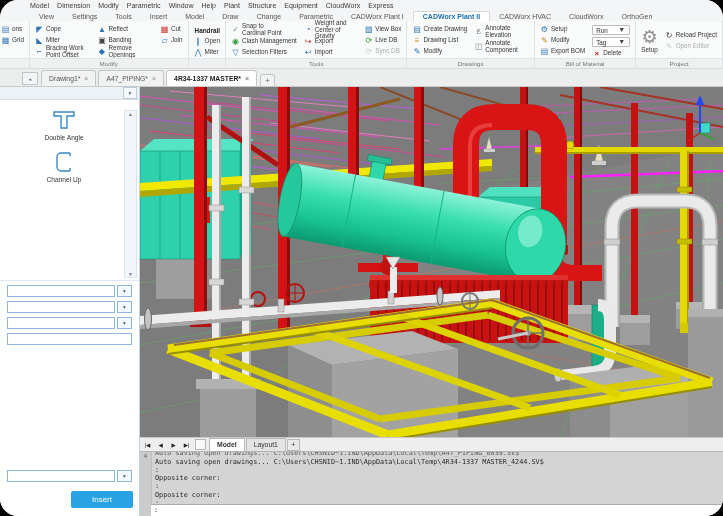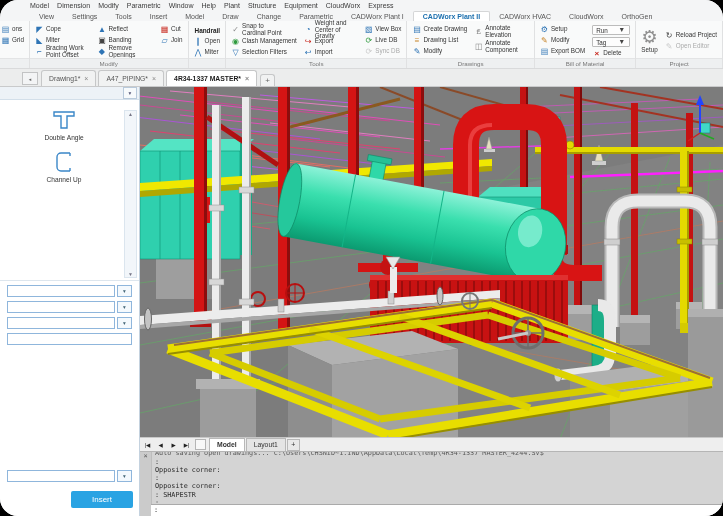--- a/index.html
+++ b/index.html
@@ -674,26 +674,26 @@
         <div class="mtab-plus">
             <span>+</span>
           </div>
       </div>
 
       <div class="cmd">
         <div class="cmd-side">
           <div class="x">×</div>
         </div>
         <div class="cmd-lines">
+          <div>Auto saving open drawings... C:\Users\CHSNID~1.IND\AppData\Local\Temp\A47_PIPING_0039.SV$</div>
           <div>Auto saving open drawings... C:\Users\CHSNID~1.IND\AppData\Local\Temp\4R34-1337 MASTER_4244.SV$</div>
           <div>:</div>
           <div>Opposite corner:</div>
           <div>:</div>
           <div>Opposite corner:</div>
-          <div>: SHAPESTR</div>
           <div>:</div>
           <div>:</div>
         </div>
         <div class="cmd-input">:</div>
       </div>
     </div>
   </div>
 </div>
 
 </body></html>

